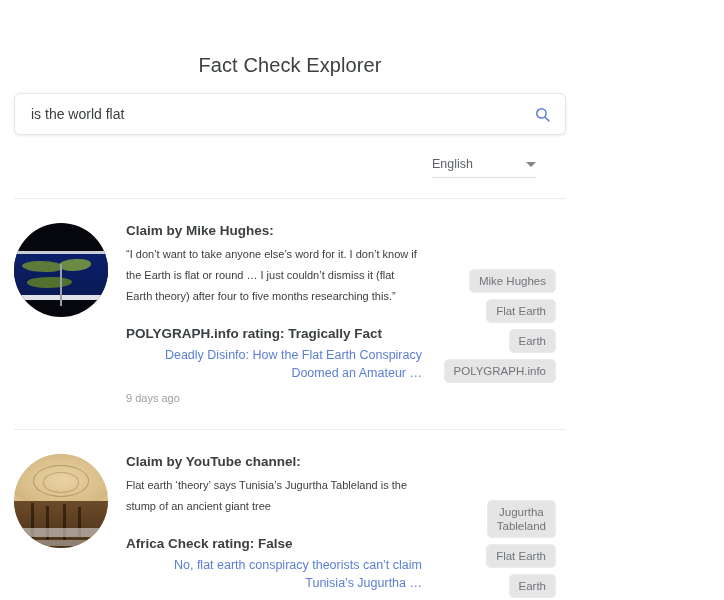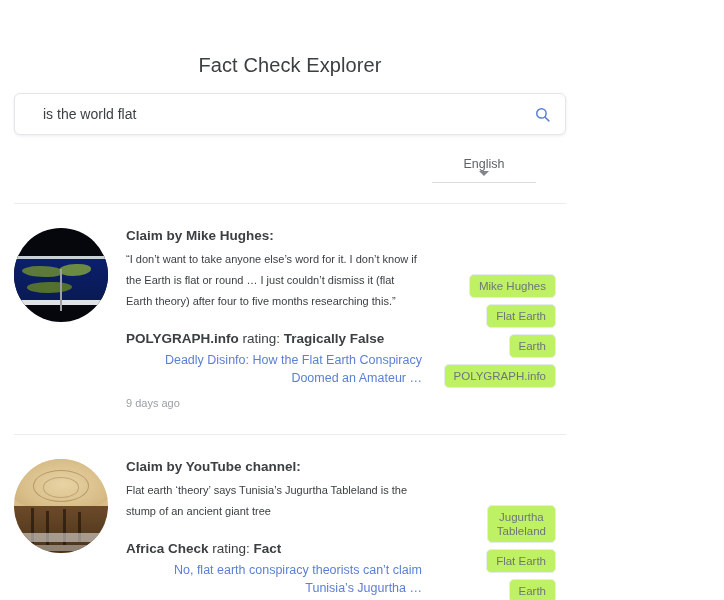--- a/index.html
+++ b/index.html
@@ -27,21 +27,20 @@
   .search-wrap { padding: 16px 14px 0 14px; }
   .search-box {
     position: relative;
     height: 42px;
     border: 1px solid #e4e6e9;
     border-radius: 6px;
     background: #fff;
     box-shadow: 0 1px 3px rgba(60,64,67,0.10);
     display: flex;
     align-items: center;
-    padding-left: 12px;
   }
   .search-input {
     border: none; outline: none; background: transparent;
     font-family: "Liberation Sans", sans-serif;
     font-size: 14px;
     color: #3c4043;
     padding: 0 44px 0 16px;
     width: 100%;
     height: 100%;
   }
@@ -58,21 +57,20 @@
   .lang-row {
     display: flex; justify-content: flex-end;
     padding: 22px 44px 0 0;
   }
   .lang-select {
     width: 104px;
     border-bottom: 1px solid #dadce0;
     padding-bottom: 6px;
     display: flex; align-items: center; justify-content: space-between;
     cursor: pointer;
-    flex-direction: column;
   }
   .lang-value { font-size: 12.5px; color: #5f6368; }
   .caret {
     width: 0; height: 0;
     border-left: 5px solid transparent;
     border-right: 5px solid transparent;
     border-top: 5px solid #80868b;
   }
 
   
@@ -88,36 +86,36 @@
   .claim-by {
     font-size: 13.5px; font-weight: bold; color: #3c4043;
     line-height: 20px; margin-bottom: 3px;
   }
   .claim-text {
     font-size: 11px; color: #3c4043; line-height: 21px;
     max-width: 430px;
   }
   .rating { font-size: 13.5px; color: #3c4043; margin-top: 17px; line-height: 20px; }
   .rating b { font-weight: bold; }
-  .rating .mid { font-weight: 400; }
+  .rating .mid { font-weight: 700; }
   .link {
     display: block; font-size: 12.5px; color: #5b7fd4;
     text-decoration: none; line-height: 18px; margin-top: 2px; text-align: right;
   }
   .date { font-size: 11px; color: #9aa0a6; margin-top: 9px; line-height: 14px; }
 
   
   .chips {
     flex: 0 0 auto; width: 124px;
     display: flex; flex-direction: column; align-items: flex-end;
     gap: 6px; padding-top: 48px;
   }
   .chip {
     border: 1px solid #e8eaed; border-radius: 5px;
-    background: #bef264; color: #70757a;
+    background: #e5e5e5; color: #70757a;
     font-size: 11.5px; line-height: 14px;
     padding: 4px 9px; text-align: center;
     white-space: pre-line; cursor: pointer;
   }
 
   
   .thumb-earth { background: #05070d; position: relative; }
   .thumb-earth .band-top {
     position: absolute; left: 0; right: 0; top: 30%;
     height: 3px; background: #c9ced6;
@@ -212,21 +210,21 @@
       <div class="land1"></div>
       <div class="land2"></div>
       <div class="land3"></div>
       <div class="band-bot"></div>
       <div class="pole"></div>
     </div>
     <div class="body">
       <div class="claim-by">Claim by Mike Hughes:</div>
       <div class="claim-text">“I don’t want to take anyone else’s word for it. I don’t know if the Earth is flat or round … I just couldn’t dismiss it (flat Earth theory) after four to five months researching this.”</div>
       <div class="rating">
-        <b>POLYGRAPH.info</b><span class="mid"> rating: </span><b>Tragically False</b>
+        <b>POLYGRAPH.info</b><span class="mid"> rating: </span><b>Tragically Fact</b>
       </div>
       <a class="link" href="#">Deadly Disinfo: How the Flat Earth Conspiracy Doomed an Amateur …</a>
       <div class="date">9 days ago</div>
     </div>
     <div class="chips">
       <div class="chip">Mike Hughes</div>
       <div class="chip">Flat Earth</div>
       <div class="chip">Earth</div>
       <div class="chip">POLYGRAPH.info</div>
     </div>
@@ -244,21 +242,21 @@
       <div class="crack" style="left:34%;top:55%;height:36%"></div>
       <div class="crack" style="left:52%;top:53%;height:38%"></div>
       <div class="crack" style="left:68%;top:56%;height:32%"></div>
       <div class="cap"></div>
       <div class="cap2"></div>
     </div>
     <div class="body">
       <div class="claim-by">Claim by YouTube channel:</div>
       <div class="claim-text">Flat earth ‘theory’ says Tunisia’s Jugurtha Tableland is the stump of an ancient giant tree</div>
       <div class="rating">
-        <b>Africa Check</b><span class="mid"> rating: </span><b>Fact</b>
+        <b>Africa Check</b><span class="mid"> rating: </span><b>False</b>
       </div>
       <a class="link" href="#">No, flat earth conspiracy theorists can’t claim Tunisia’s Jugurtha …</a>
     </div>
     <div class="chips">
       <div class="chip">Jugurtha
 Tableland</div>
       <div class="chip">Flat Earth</div>
       <div class="chip">Earth</div>
       <div class="chip">Africa Check</div>
     </div>

